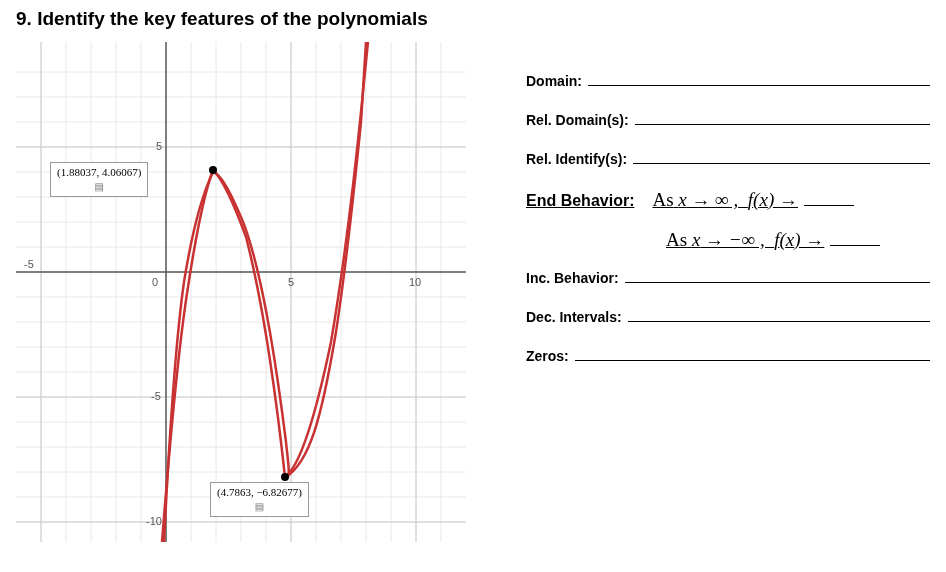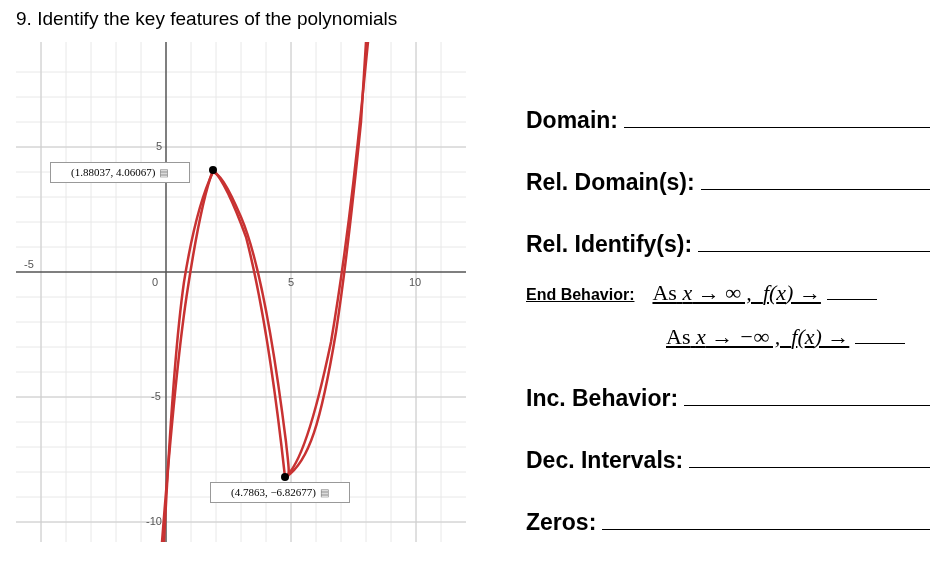--- a/index.html
+++ b/index.html
@@ -6,70 +6,70 @@
     body {
       font-family: Arial, Helvetica, sans-serif;
       background: #fff;
       width: 946px;
       height: 572px;
       padding: 8px 16px;
       color: #000;
     }
     .question-title {
       font-size: 19px;
-      font-weight: 400;
+      font-weight: 700;
       margin-bottom: 12px;
     }
     .content {
       display: flex;
       gap: 60px;
     }
     .graph-area {
       width: 450px;
       height: 500px;
       position: relative;
     }
     .graph-svg {
       width: 100%;
       height: 100%;
     }
     .label-box {
       position: absolute;
       background: #fff;
       border: 1px solid #999;
-      padding: 4px 20px;
+      padding: 4px 6px;
       font-size: 11px;
       font-family: 'Times New Roman', serif;
       line-height: 1;
       display: flex;
       align-items: center;
       gap: 4px;
+      flex-direction: column;
     }
     .label-box .editicon {
       font-size: 10px;
       color: #777;
     }
     .label1 { left: 34px; top: 120px; }
     .label2 { left: 194px; top: 440px; }
     .axis-label {
       font-family: Arial, sans-serif;
       font-size: 11px;
       fill: #555;
     }
     .fields {
       flex: 1;
       padding-top: 30px;
     }
     .field-row {
       margin-bottom: 22px;
-      font-size: 23px;
+      font-size: 14px;
       display: flex;
       align-items: baseline;
       white-space: nowrap;
-      margin-top: 33px;
     }
     .field-label {
       font-weight: 700;
       margin-right: 6px;
     }
     .blank {
       flex: 1;
       border-bottom: 1.5px solid #000;
       min-width: 60px;
       height: 1em;
@@ -85,21 +85,21 @@
       text-decoration: underline;
     }
     .end-line {
       display: flex;
       align-items: baseline;
       margin-bottom: 18px;
     }
     .math {
       font-family: 'Times New Roman', serif;
       font-style: italic;
-      font-size: 22px;
+      font-size: 19px;
     }
     .math .upright { font-style: normal; }
     .indent { padding-left: 140px; }
   </style>
 </head>
 <body>
 
 <div class="question-title">
   <span>9.</span>
   <span>Identify the key features of the polynomials</span>

